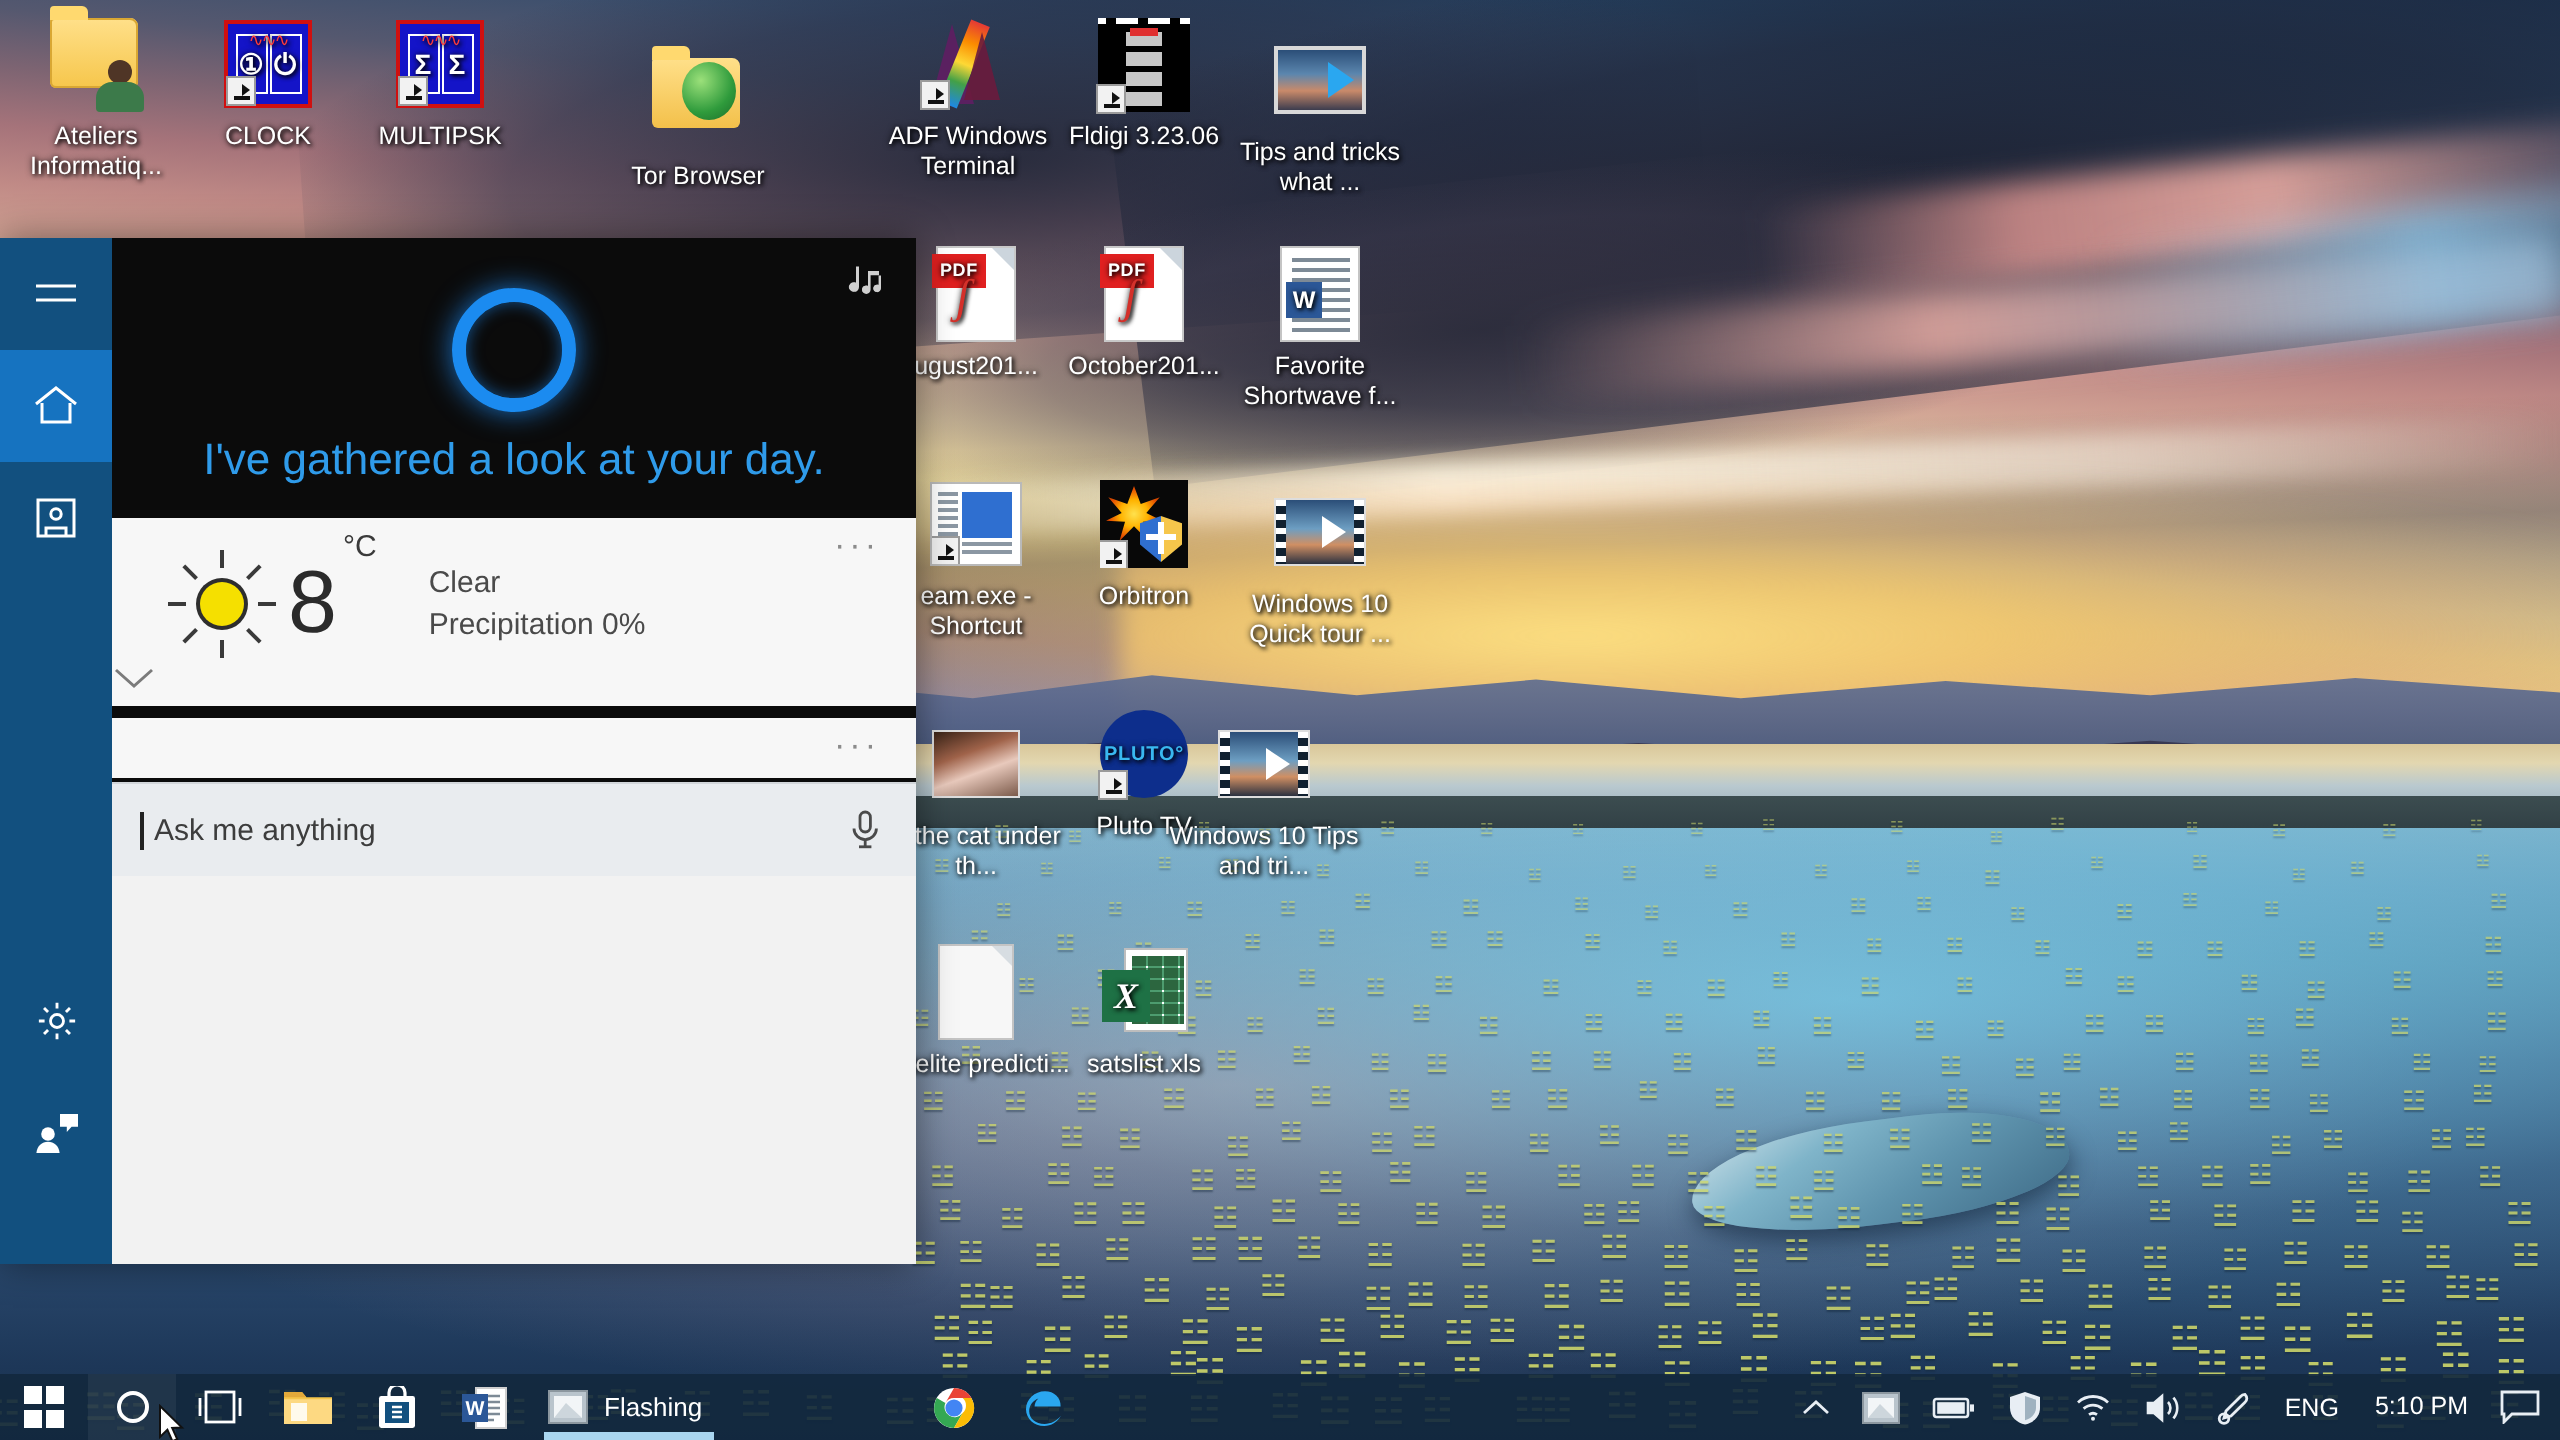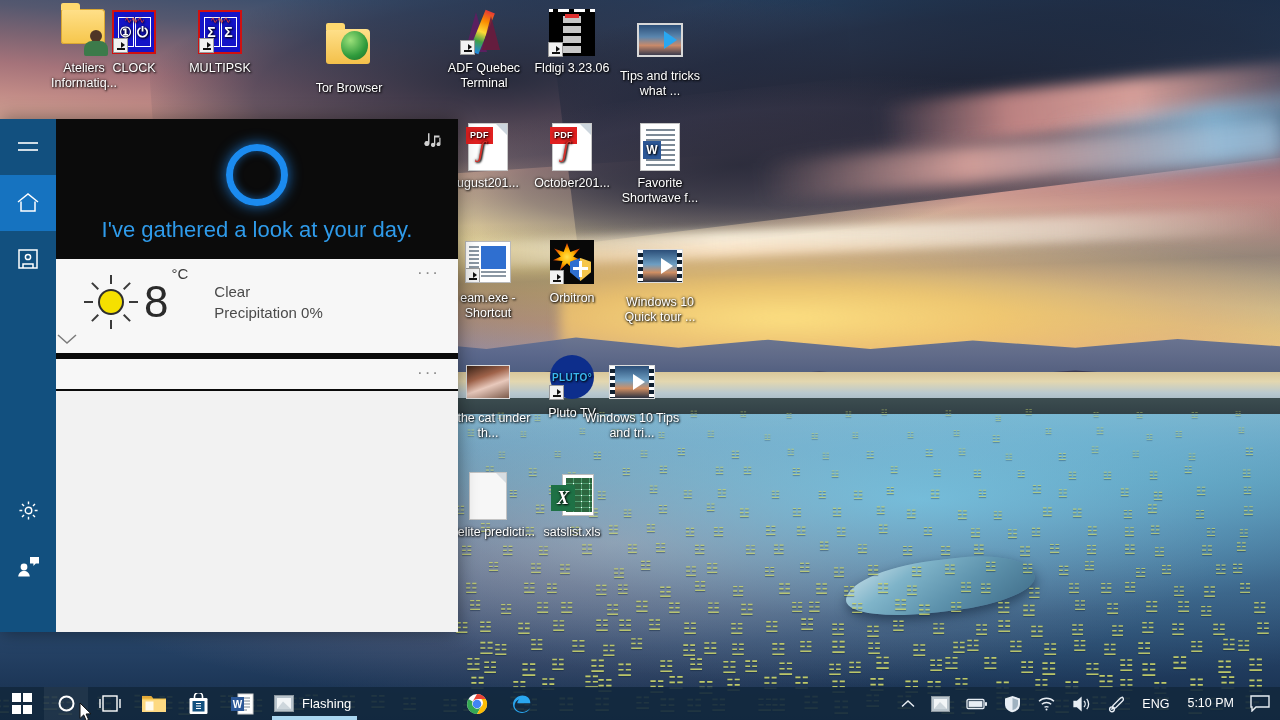--- a/index.html
+++ b/index.html
@@ -686,21 +686,21 @@
       <div class="sprout" style="left: 1091px; top: 289px; font-size: 18.8px; opacity: 0.93;">☳</div>
       <div class="sprout" style="left: 1116px; top: 290px; font-size: 17.2px; opacity: 0.93;">☳</div>
       <div class="sprout" style="left: 1155px; top: 290px; font-size: 17.1px; opacity: 0.93;">☳</div>
       <div class="sprout" style="left: 1187px; top: 293px; font-size: 18.3px; opacity: 0.93;">☳</div>
       <div class="sprout" style="left: 1209px; top: 291px; font-size: 16.9px; opacity: 0.93;">☳</div>
       <div class="sprout" style="left: 1244px; top: 288px; font-size: 18.6px; opacity: 0.93;">☳</div>
     </div>
 </div>
 
 <div id="desktop-icons">
-    <div class="desk-icon" style="left: 0px; top: 6px; padding-left: 36px;">
+    <div class="desk-icon" style="left: 0px; top: 6px;">
       <div class="glyph">
         <div class="icobox">
           <div class="ico-folder"></div>
           <div class="ico-person">
             <div class="head"></div>
             <div class="body"></div>
           </div>
         </div>
       </div>
       <div>Ateliers Informatiq...</div>
@@ -739,21 +739,21 @@
     </div>
     <div class="desk-icon" style="left: 436px; top: 6px;">
       <div class="glyph">
         <div class="ico-adf">
           <div class="a1"></div>
           <div class="rb"></div>
           <div class="a2"></div>
           <span class="shortcut-arrow"></span>
         </div>
       </div>
-      <div>ADF Quebec Terminal</div>
+      <div>ADF Windows Terminal</div>
     </div>
     <div class="desk-icon" style="left: 524px; top: 6px;">
       <div class="glyph">
         <div class="ico-fldigi">
           <span class="tick" style="left:4px"></span>
           <span class="tick" style="left:20px"></span>
           <span class="tick" style="left:36px"></span>
           <div class="col"></div>
           <div class="red"></div>
           <span class="shortcut-arrow"></span>
@@ -958,20 +958,32 @@
           <path d="M2 2 L11 10 L20 2"></path>
           </svg>
       </div>
     </div>
 
     <div class="cort-card2">
       <div class="card-dots">···</div>
     </div>
 
 
+    <div class="cort-search">
+      <div class="search-caret"></div>
+      <div class="search-ph">Ask me anything</div>
+      <div class="mic">
+        <svg width="15" height="20" viewBox="0 0 15 20" fill="none" stroke="#4a4a4a" stroke-width="1.4">
+          <rect x="5" y="1" width="5.2" height="10" rx="2.6"></rect>
+          <path d="M2 9.2a5.6 5.6 0 0 0 11.2 0"></path>
+            <path d="M7.6 14.8V18"></path>
+            <path d="M4.5 18.4h6.2"></path>
+          </svg>
+      </div>
+    </div>
 
   </div>
 </div>
 
 <div id="taskbar">
 
   <div class="tb-btn tb-start">
     <span class="win-logo">
       <i></i>
         <i></i>

